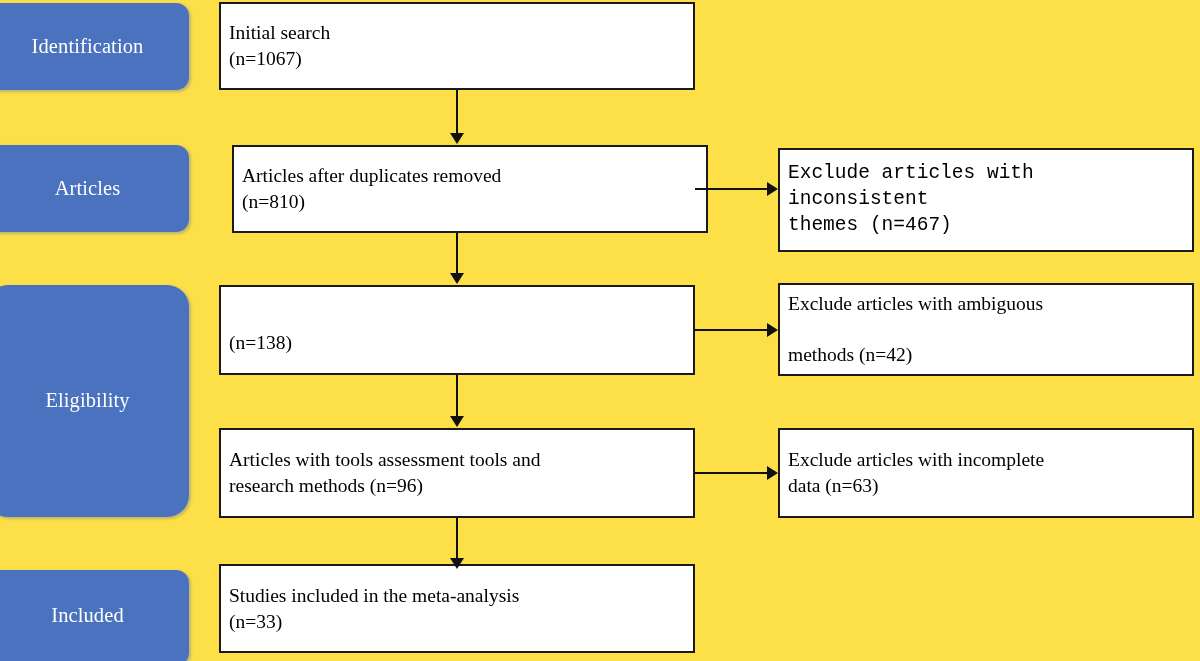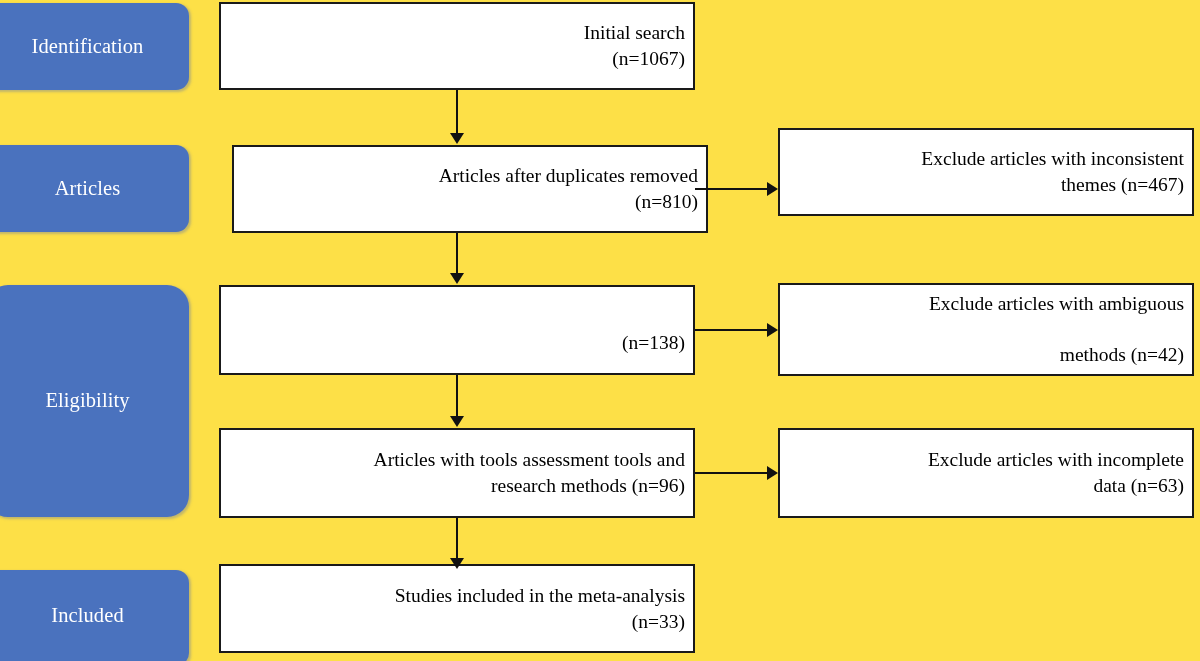--- a/index.html
+++ b/index.html
@@ -39,21 +39,21 @@
   }
 
   
   .box {
     position: absolute;
     background: #ffffff;
     border: 2.2px solid #1a1a1a;
     display: flex;
     align-items: center;
     justify-content: center;
-    text-align: right;
+    text-align: left;
     font-size: 19.5px;
     line-height: 1.32;
     box-sizing: border-box;
     padding: 2px 8px;
   }
   .box .txt { display: block; width: 100%; }
 
   
   .vline {
     position: absolute;
@@ -131,21 +131,21 @@
     </span>
   </div>
 
   <div class="box" style="left:219px; top:564px; width:476px; height:89px;">
     <span class="txt">
       <span>Studies included in the meta-analysis</span><br>
       <span>(n=33)</span>
     </span>
   </div>
 
-  <div class="box" style="left:778px; top:128px; width:416px; height:88px;">
+  <div class="box" style="left:778px; top:148px; width:416px; height:104px;font-family:Liberation Mono, monospace;">
     <span class="txt">
       <span>Exclude articles with inconsistent</span><br>
       <span>themes (n=467)</span>
     </span>
   </div>
 
   <div class="box" style="left:778px; top:283px; width:416px; height:93px;">
     <span class="txt">
       <span>Exclude articles with ambiguous</span><br>
       <br>

